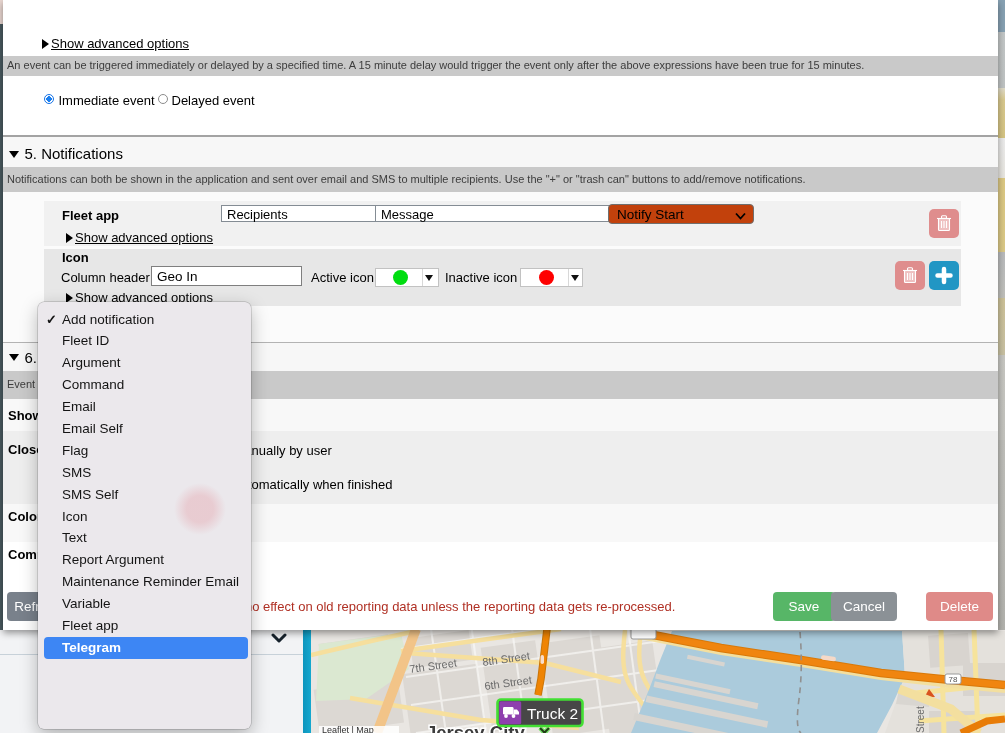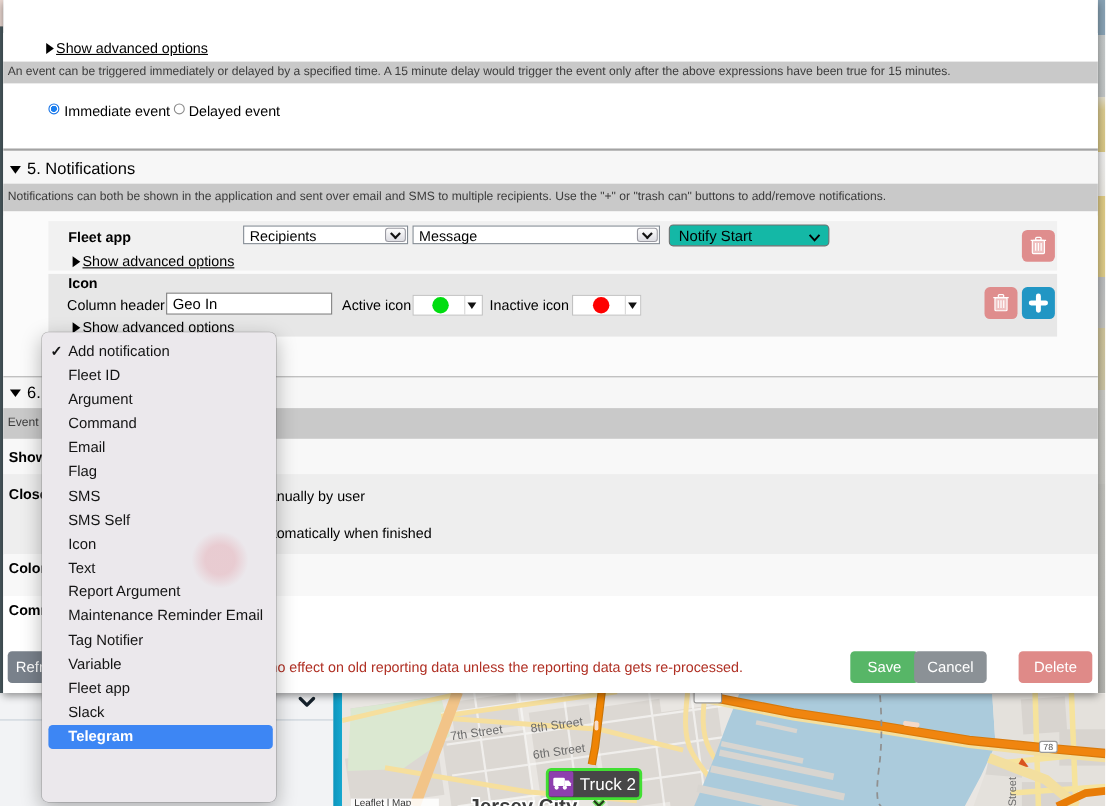--- a/index.html
+++ b/index.html
@@ -34,26 +34,26 @@
 #hdr5{left:0;top:135px;width:995px;height:32px;background:#f7f7f7;border-top:2px solid #a3a3a3;}
 .hdrtri{position:absolute;width:0;height:0;border-left:5.5px solid transparent;border-right:5.5px solid transparent;border-top:7px solid #000;}
 .hdrtxt{position:absolute;font-size:15px;color:#000;}
 #strip2{left:0;top:167px;width:995px;height:29px;}
 #sec5body{left:0;top:192px;width:995px;height:151px;background:#fbfbfb;}
 #nrow1{left:41px;top:9px;width:917px;height:45px;background:#f1f1f1;}
 #nrow2{left:41px;top:57px;width:917px;height:57px;background:#e7e7e7;}
 .blabel{position:absolute;font-weight:bold;font-size:13px;color:#000;}
 .nlabel{position:absolute;font-size:13px;color:#000;}
 
-.osel{position:absolute;background:#fff;border:1px solid #848c94;height:15px;}
+.osel{position:absolute;background:#fff;border:1px solid #848c94;height:15px;padding-left:44px;}
 .osel .txt{position:absolute;left:5px;top:0.5px;font-size:13px;color:#000;}
 .osel .btn{position:absolute;right:1px;top:0.5px;width:19px;height:13px;border:1px solid #9a9aa2;border-radius:3px;background:linear-gradient(#fdfdfd,#dcdce2);box-sizing:border-box;}
 .osel .btn:after{content:"";position:absolute;left:5px;top:1.5px;width:5px;height:5px;border-right:2.4px solid #111;border-bottom:2.4px solid #111;transform:rotate(45deg);}
 
-.msel{position:absolute;background:#14b8a6;border:1.5px solid #6f6f6f;border-radius:4px;height:18px;}
+.msel{position:absolute;background:#c2410c;border:1.5px solid #6f6f6f;border-radius:4px;height:18px;}
 .msel .txt{position:absolute;left:8px;top:2px;font-size:13.5px;color:#000;}
 .msel svg{position:absolute;right:7px;top:7px;}
 
 .csel{position:absolute;background:#fff;border:1px solid #c2c2c2;height:17px;}
 .csel .dot{position:absolute;top:1px;width:15px;height:15px;border-radius:50%;}
 .csel .sep{position:absolute;top:0;width:1px;height:17px;background:#d8d8d8;}
 .csel .arr{position:absolute;top:5.5px;width:0;height:0;border-left:4.5px solid transparent;border-right:4.5px solid transparent;border-top:6px solid #111;}
 .sqbtn{position:absolute;width:30px;height:29px;border-radius:5px;}
 .trash{background:#df8d8d;}
 .plus{background:#2196c4;}
@@ -300,27 +300,26 @@
       <span class="btn" style="left:923px;top:3px;width:67px;background:#df8a88">Delete</span>
     </div>
   </div>
 
   <div id="menu" class="abs">
     <div class="mi"><span class="chk">✓</span>Add notification</div>
     <div class="mi">Fleet ID</div>
     <div class="mi">Argument</div>
     <div class="mi">Command</div>
     <div class="mi">Email</div>
+    <div class="mi">Email Self</div>
     <div class="mi">Flag</div>
     <div class="mi">SMS</div>
     <div class="mi">SMS Self</div>
     <div class="mi">Icon</div>
     <div class="mi">Text</div>
     <div class="mi">Report Argument</div>
     <div class="mi">Maintenance Reminder Email</div>
-    <div class="mi">Tag Notifier</div>
     <div class="mi">Variable</div>
     <div class="mi">Fleet app</div>
-    <div class="mi">Slack</div>
     <div class="mi sel">Telegram</div>
   </div>
   <div id="blob" class="abs"></div>
 </div>
 
 </body></html>

